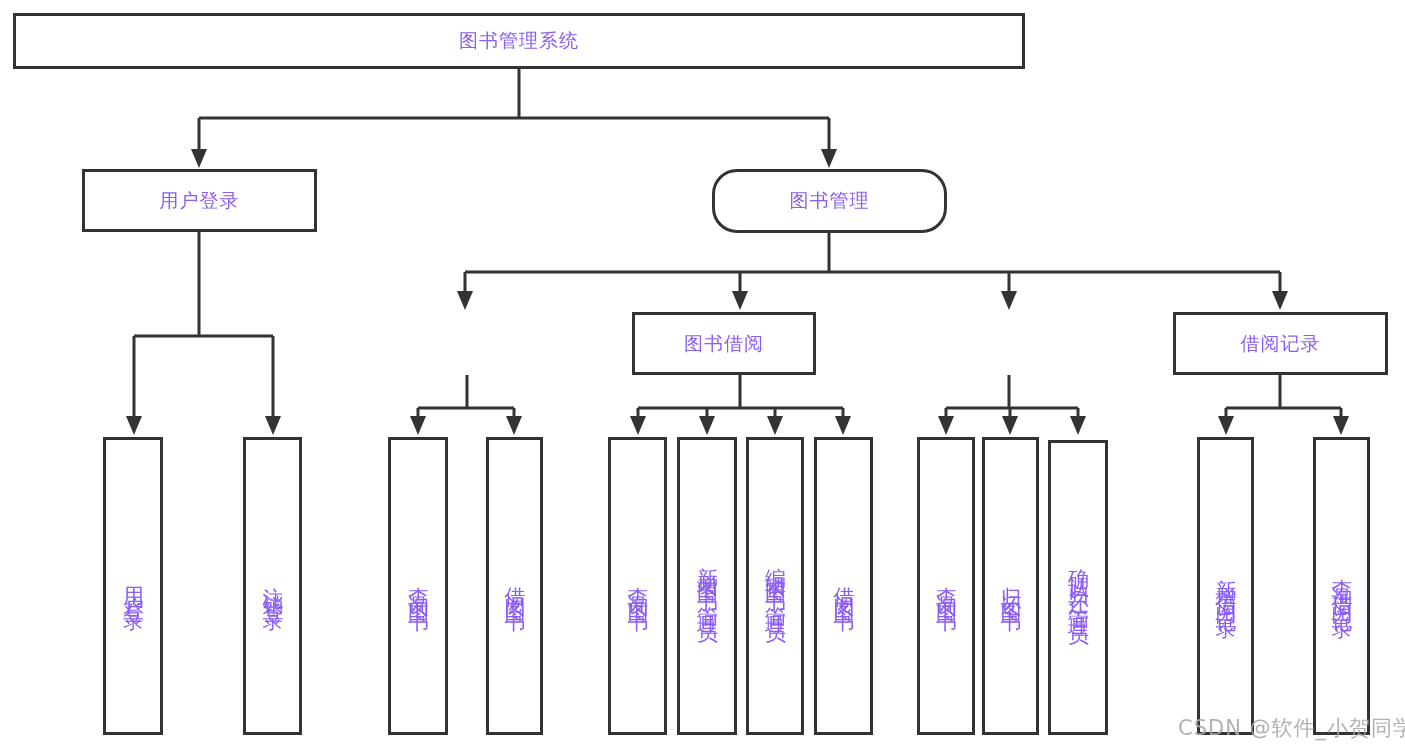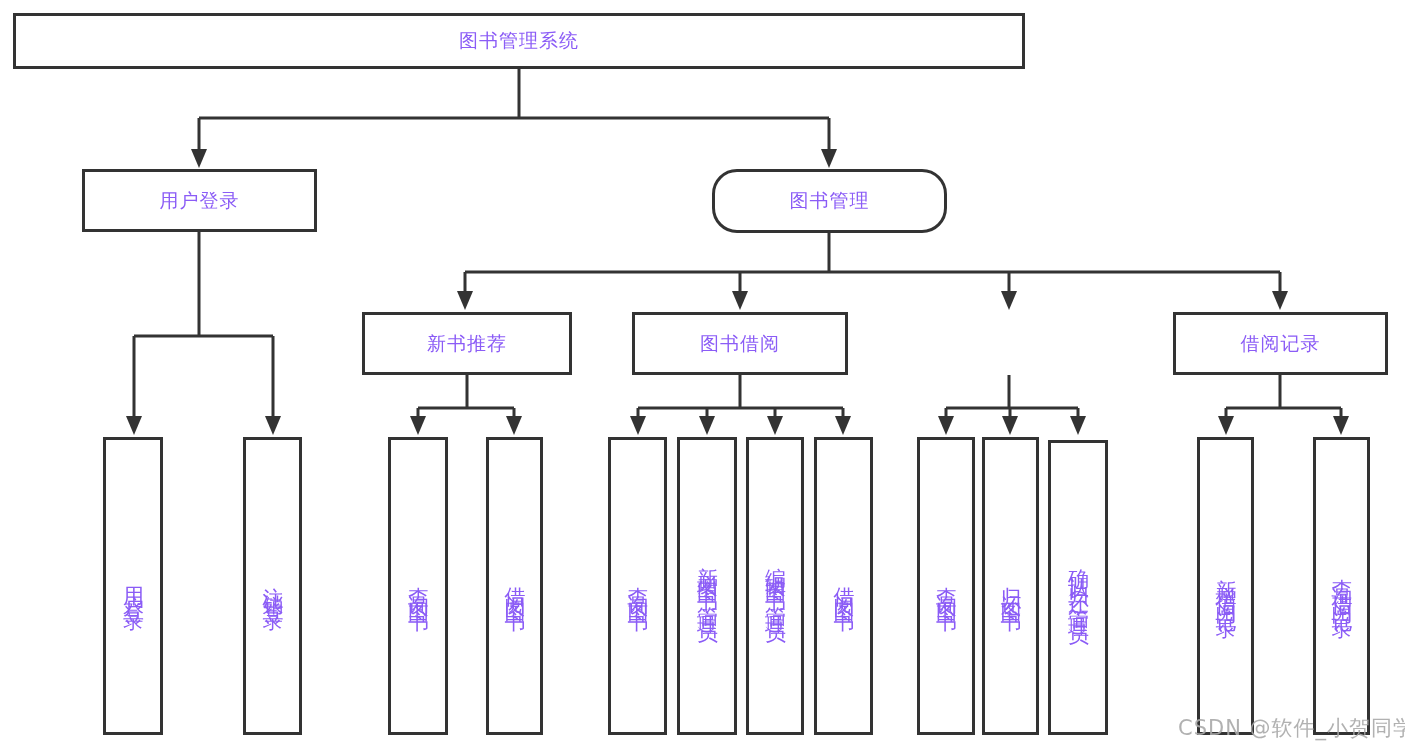--- a/index.html
+++ b/index.html
@@ -65,24 +65,21 @@
     <span>图书管理系统</span>
   </div>
 
   <div class="node node-h" style="left:82px;top:169px;width:235px;height:63px;">
     <span>用户登录</span>
   </div>
   <div class="node node-h" style="left:712px;top:169px;width:235px;height:64px;border-radius:25px;">
     <span>图书管理</span>
   </div>
 
-  <div class="node node-h" style="left:362px;top:312px;width:210px;height:63px;">
-    <span>新书推荐</span>
-  </div>
-  <div class="node node-h" style="left:632px;top:312px;width:216px;height:63px;">
+  <div class="node node-h" style="left:632px;top:312px;width:184px;height:63px;">
     <span>图书借阅</span>
   </div>
   <div class="node node-h" style="left:1173px;top:312px;width:215px;height:63px;">
     <span>借阅记录</span>
   </div>
 
   <div class="node node-v" style="left:103px;top:437px;width:60px;height:298px;">
     <span>用户登录</span>
   </div>
   <div class="node node-v" style="left:243px;top:437px;width:59px;height:298px;">

